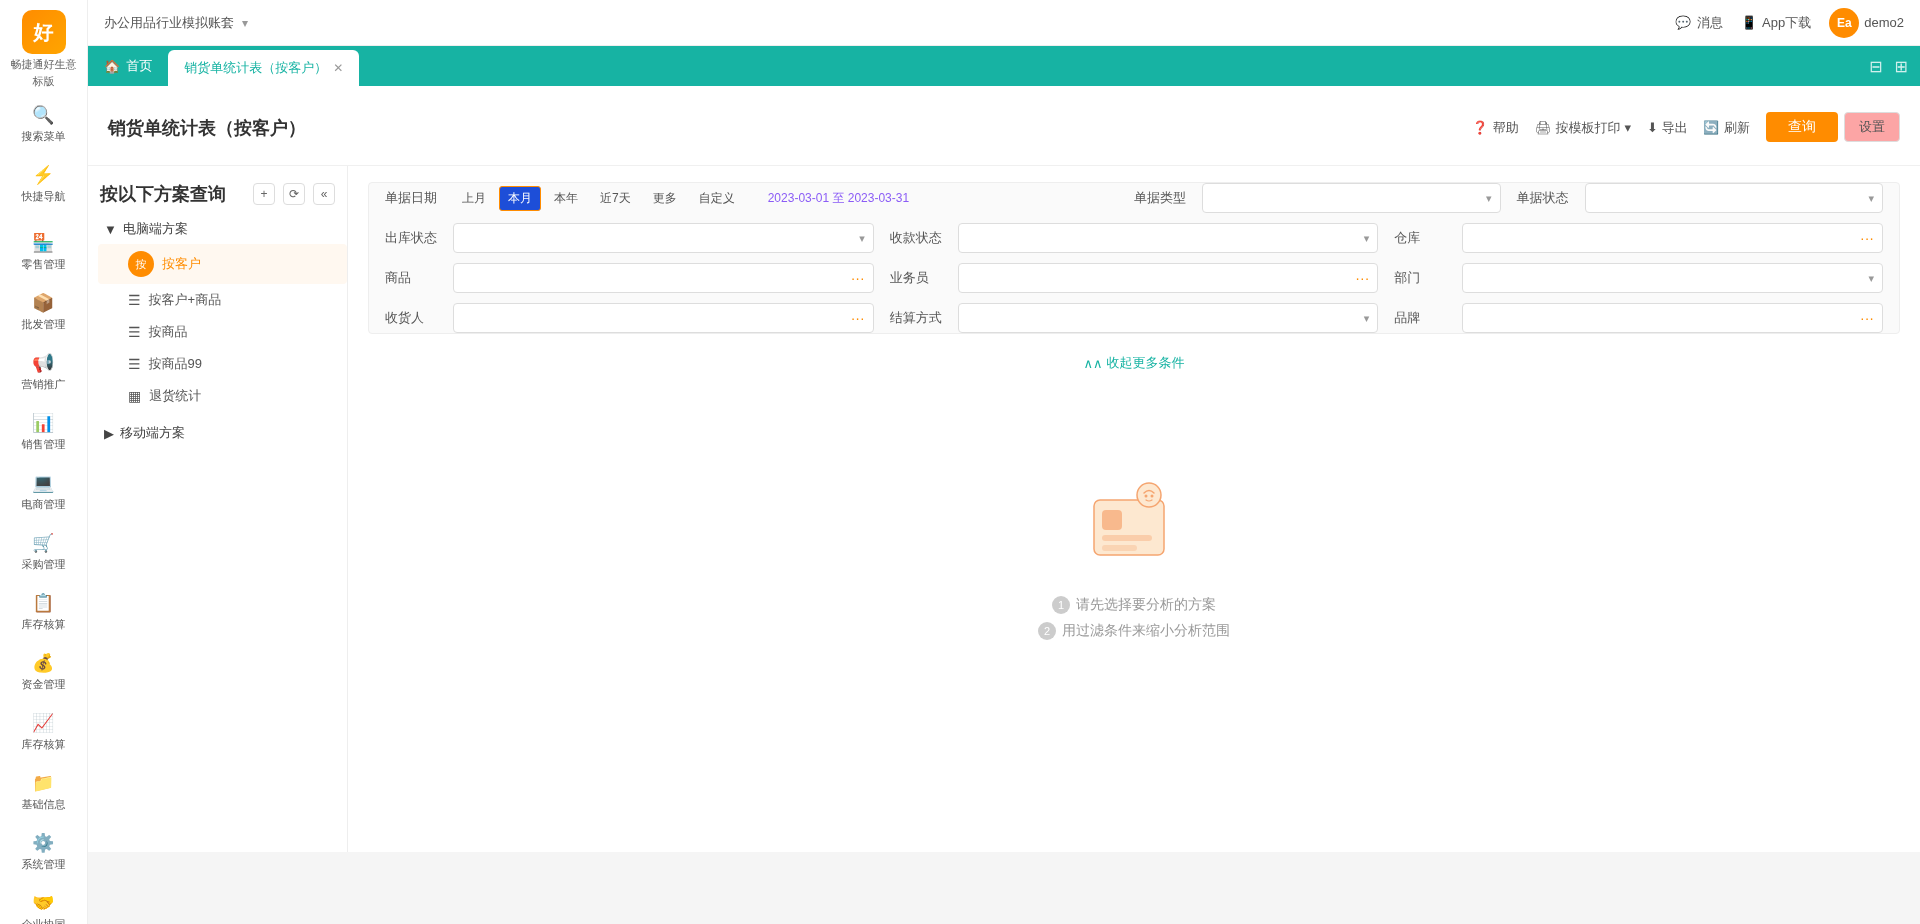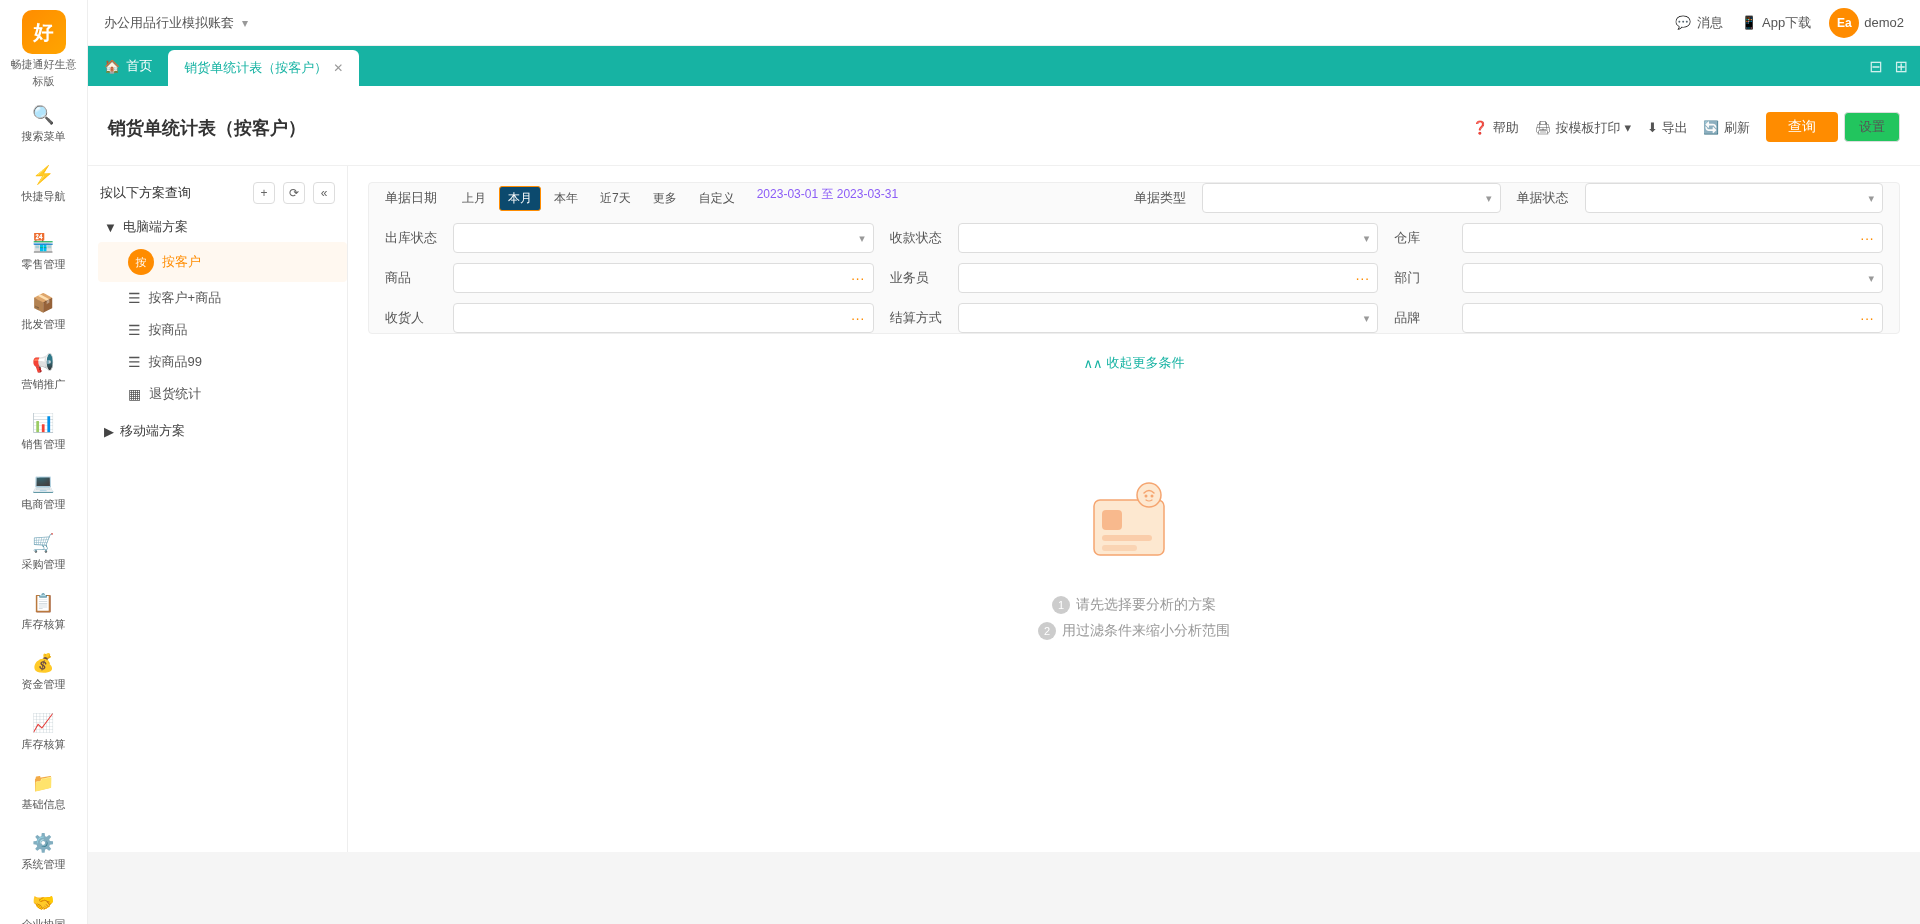--- a/index.html
+++ b/index.html
@@ -37,29 +37,29 @@
 
     
     .page-content { flex: 1; background: #fff; overflow: hidden; display: flex; flex-direction: column; }
 
     
     .page-header { padding: 14px 20px 10px; display: flex; align-items: center; justify-content: space-between; border-bottom: 1px solid #f0f0f0; }
     .page-title { font-size: 18px; font-weight: 600; color: #333; }
     .page-actions { display: flex; align-items: center; gap: 16px; }
     .page-actions .pa-item { display: flex; align-items: center; gap: 4px; cursor: pointer; color: #555; font-size: 13px; }
     .btn-query { background: #ff8c00; color: white; border: none; border-radius: 4px; padding: 6px 22px; font-size: 14px; cursor: pointer; }
-    .btn-settings { background: #22c55e; color: #555; border: 1px solid #ddd; border-radius: 4px; padding: 5px 14px; font-size: 13px; cursor: pointer; }
+    .btn-settings { background: #fca5a5; color: #555; border: 1px solid #ddd; border-radius: 4px; padding: 5px 14px; font-size: 13px; cursor: pointer; }
 
     
     .inner-layout { display: flex; flex: 1; overflow: hidden; }
 
     
     .left-panel { width: 260px; border-right: 1px solid #eee; padding: 10px 0; background: #fff; }
     .lp-header { display: flex; align-items: center; justify-content: space-between; padding: 6px 12px 8px; }
-    .lp-header .lp-title { font-size: 13px; color: #333; font-weight: 400; text-align: center; }
+    .lp-header .lp-title { font-size: 18px; color: #333; font-weight: 700; text-align: center; }
     .lp-header .lp-icons { display: flex; gap: 8px; align-items: center; }
     .lp-icon { width: 22px; height: 22px; border: 1px solid #ddd; border-radius: 4px; display: flex; align-items: center; justify-content: center; cursor: pointer; font-size: 12px; color: #666; }
     .tree-item { padding: 6px 12px 6px 16px; cursor: pointer; display: flex; align-items: center; gap: 6px; color: #555; font-size: 13px; }
     .tree-item.parent { font-size: 13px; color: #444; }
     .tree-sub { padding-left: 10px; }
     .tree-sub-item { padding: 7px 12px 7px 30px; cursor: pointer; display: flex; align-items: center; gap: 8px; color: #555; font-size: 13px; }
     .tree-sub-item.active { color: #ff8c00; background: #fff8f0; border-radius: 4px; }
     .tree-sub-icon-circle { width: 26px; height: 26px; border-radius: 50%; background: #ff8c00; display: flex; align-items: center; justify-content: center; color: white; font-size: 11px; }
 
     
@@ -67,24 +67,24 @@
 
     
     .filter-area { background: #fafafa; border: 1px solid #eee; border-radius: 4px; padding: 0 16px; margin-bottom: 12px; }
     .filter-row { display: flex; align-items: center; margin-bottom: 10px; gap: 16px; }
     .filter-row:last-child { margin-bottom: 0; }
     .filter-field { display: flex; align-items: center; flex: 1; min-width: 0; }
     .filter-label { color: #555; font-size: 13px; white-space: nowrap; margin-right: 8px; min-width: 60px; }
     .filter-input { flex: 1; height: 30px; border: 1px solid #ddd; border-radius: 4px; padding: 0 8px; font-size: 13px; background: white; color: #333; display: flex; align-items: center; justify-content: space-between; cursor: pointer; }
     .filter-input .fi-dots { color: #ff8c00; font-size: 14px; }
     .filter-input .fi-arrow { color: #999; font-size: 11px; }
-    .date-filter { display: flex; gap: 5px; }
+    .date-filter { display: flex; align-items: center; gap: 16px; }
     .date-tabs { display: flex; align-items: center; gap: 4px; }
     .date-tab { padding: 3px 8px; font-size: 12px; cursor: pointer; color: #555; border-radius: 3px; border: 1px solid transparent; }
-    .date-tab.active { background: #0c4a6e; color: white; border-color: #ff8c00; }
+    .date-tab.active { background: #1d4ed8; color: white; border-color: #ff8c00; }
     .date-range { font-size: 12px; color: #8b5cf6; margin-left: 8px; }
 
     
     .collapse-btn { display: flex; align-items: center; justify-content: center; padding: 8px; cursor: pointer; color: #17b3a3; font-size: 13px; gap: 4px; }
 
     
     .empty-state { display: flex; flex-direction: column; align-items: center; justify-content: center; padding: 80px 20px; color: #999; }
     .empty-icon { width: 120px; height: 120px; margin-bottom: 16px; }
     .empty-hint { font-size: 14px; color: #999; margin-bottom: 8px; display: flex; align-items: center; gap: 6px; }
     .hint-num { width: 18px; height: 18px; border-radius: 50%; background: #ccc; color: white; font-size: 11px; display: flex; align-items: center; justify-content: center; }

